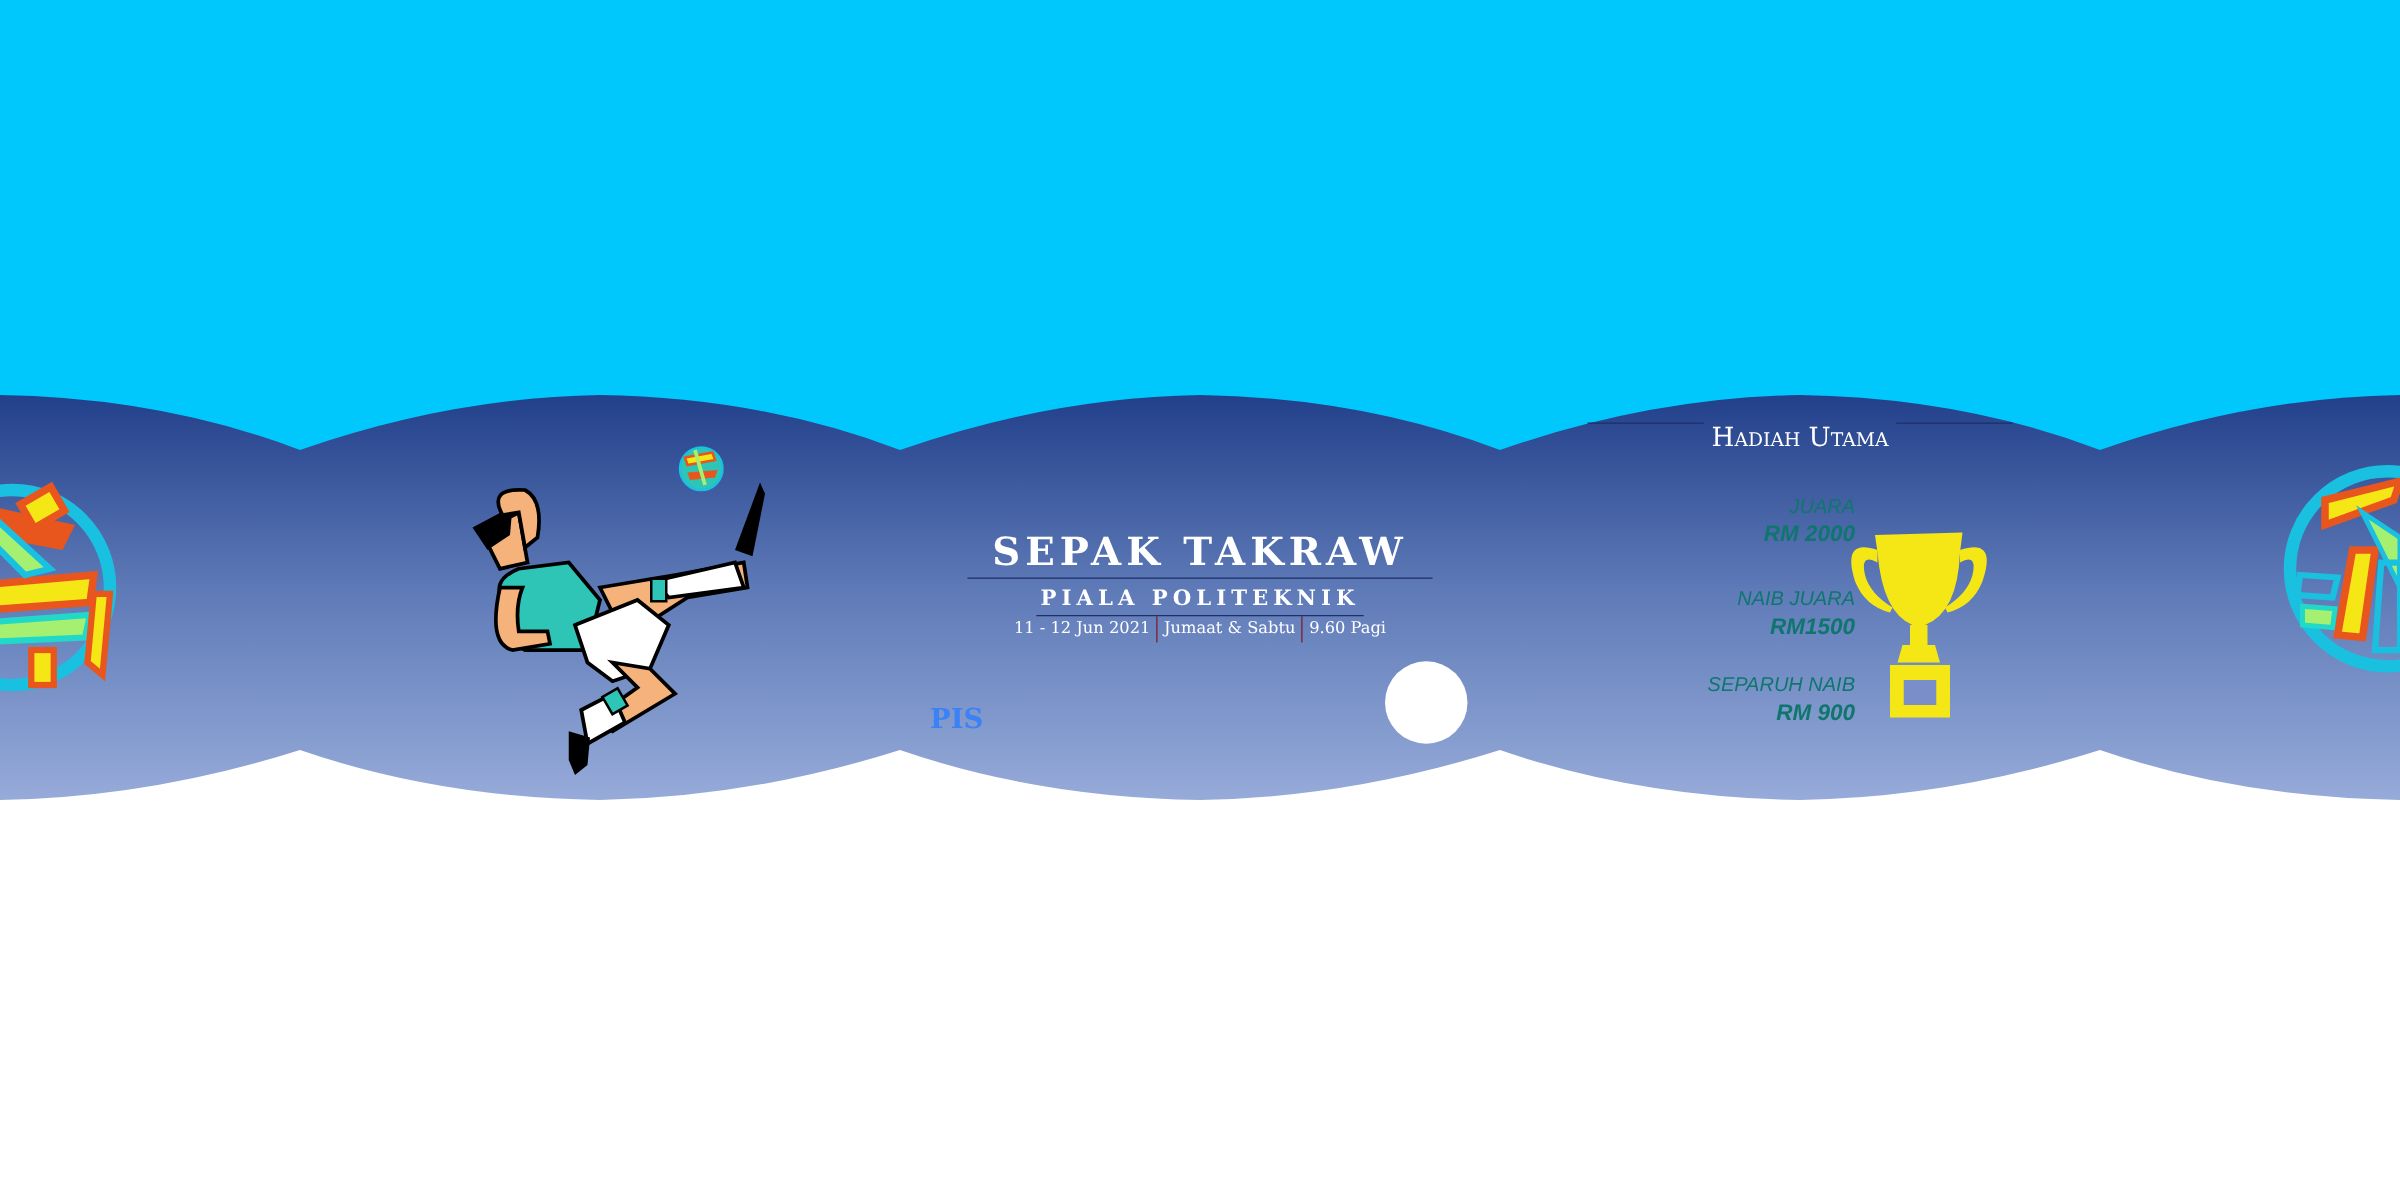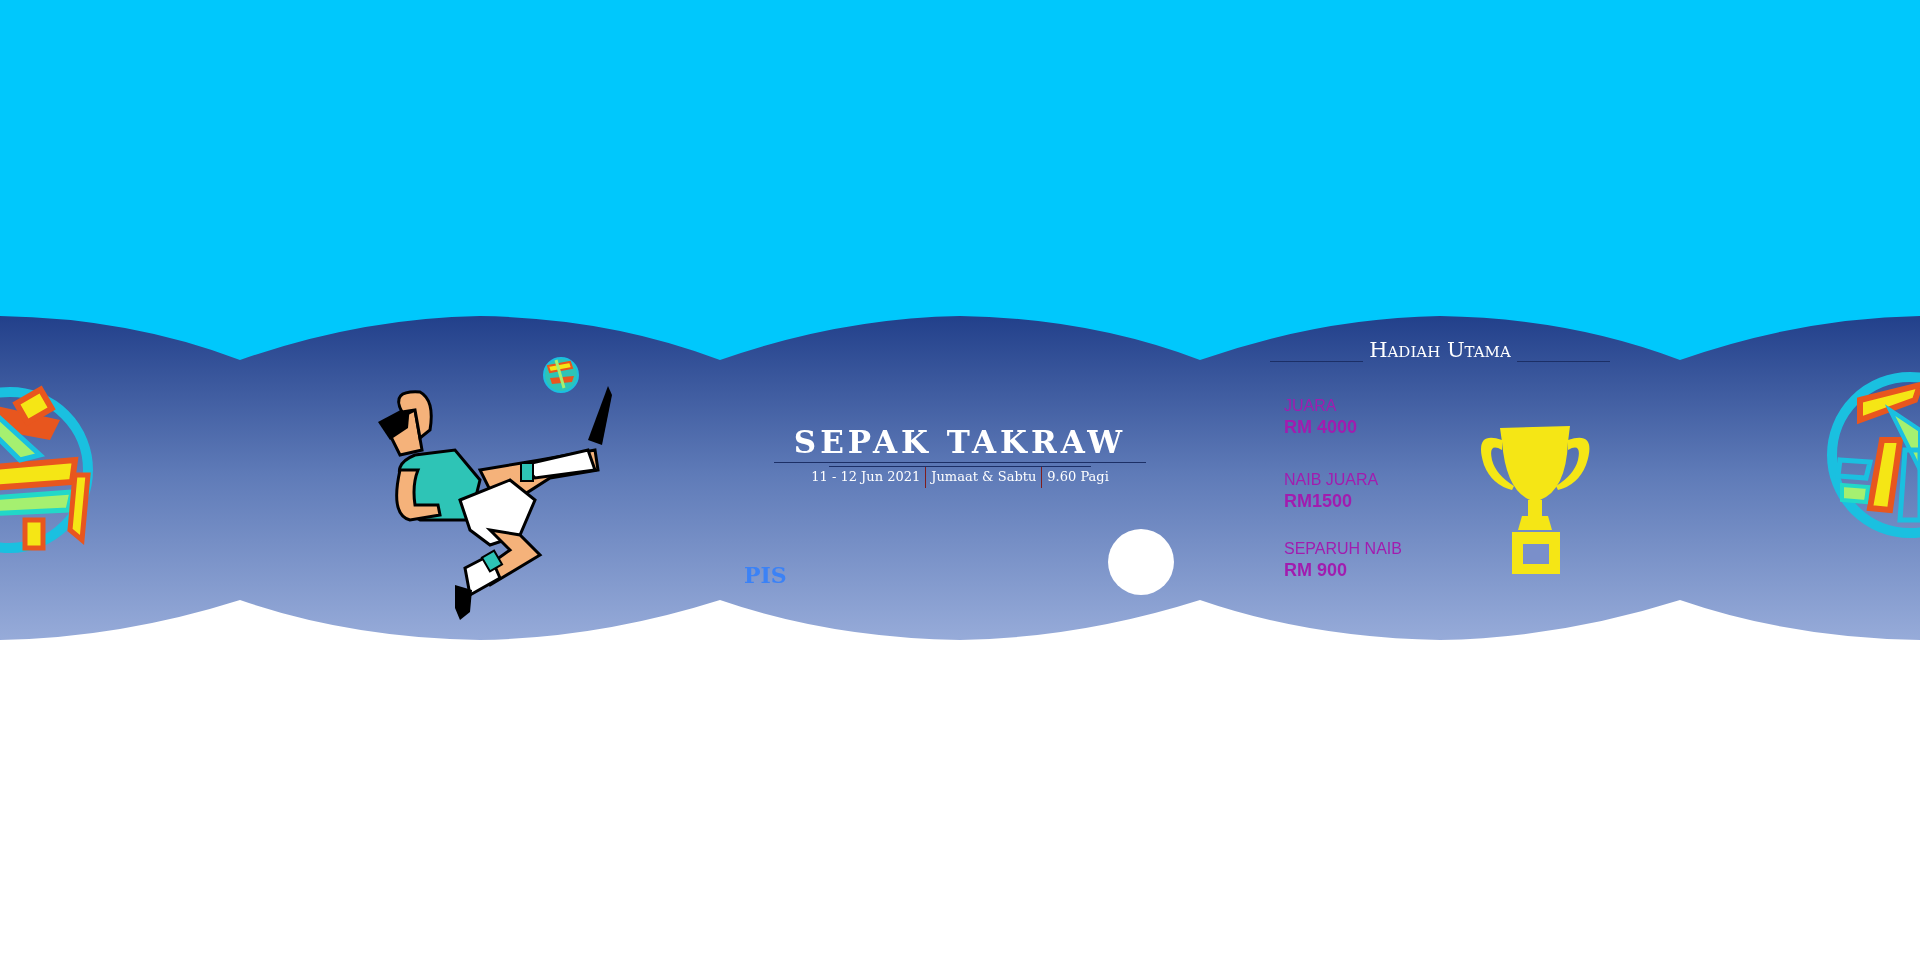--- a/index.html
+++ b/index.html
@@ -9,24 +9,24 @@
   .abs{position:absolute;}
   .center-block{position:absolute;left:760px;top:422px;width:400px;text-align:center;color:#fff;}
   .pre{font-family:"DejaVu Serif",serif;font-size:17px;letter-spacing:4px;}
   .title{font-family:"DejaVu Serif",serif;font-size:31px;letter-spacing:4px;font-weight:bold;margin-top:0px;line-height:40px;}
   .rule1{height:1px;background:#1c2f66;width:372px;margin:0 auto;}
   .sub{font-family:"DejaVu Serif",serif;font-size:17px;letter-spacing:4px;font-weight:bold;margin-top:6px;}
   .rule2{height:1px;background:#1c2f66;width:262px;margin:3px auto 0;}
   .info{display:flex;justify-content:center;font-family:"DejaVu Serif",serif;font-size:13px;}
   .info span{padding:2px 5px 4px;}
   .info .sep{border-left:1px solid #7f1d1d;}
-  .prize-head{position:absolute;left:1270px;top:338px;width:340px;display:flex;align-items:flex-end;color:#fff;}
+  .prize-head{position:absolute;left:1270px;top:338px;width:340px;display:flex;align-items:flex-start;color:#fff;}
   .prize-head .line{flex:1;height:1px;background:#1c2f66;}
   .prize-head .txt{font-family:"DejaVu Serif",serif;font-size:21px;padding:0 6px;font-variant:small-caps;}
-  .prize{position:absolute;width:200px;left:1284px;text-align:left;color:#a21caf;}
+  .prize{position:absolute;width:200px;left:1284px;text-align:right;color:#0f766e;font-style:italic;}
   .prize .lbl{font-size:16px;}
   .prize .amt{font-size:18px;font-weight:bold;margin-top:2px;}
   .white-circle{position:absolute;left:1108px;top:529px;width:66px;height:66px;border-radius:50%;background:#fff;}
 </style>
 </head>
 <body>
 
 <div class="sky"></div>
 
 <svg class="bannerbg" width="1920" height="960">
@@ -90,20 +90,21 @@
 
   <path d="M130,180 L160,185 L180,205 L130,235 L115,225 L150,200Z" fill="#f5b27a" stroke="#000" stroke-width="3"></path>
   <path d="M105,218 L130,205 L140,228 L110,245Z" fill="#fff" stroke="#000" stroke-width="3"></path>
   <rect x="125" y="203" width="14" height="16" fill="#2ec4b6" stroke="#000" stroke-width="2" transform="rotate(-30 132 211)"></rect>
   <path d="M95,235 L112,240 L110,262 L100,270 L95,258Z" fill="#000"></path>
 </svg>
 
 <div class="center-block">
   <div class="title">SEPAK TAKRAW</div>
   <div class="rule1"></div>
+  <div class="sub">PIALA POLITEKNIK</div>
   <div class="rule2"></div>
   <div class="info">
     <span>11 - 12 Jun 2021</span>
     <span class="sep">Jumaat &amp; Sabtu</span>
     <span class="sep">9.60 Pagi</span>
   </div>
 </div>
 
 <div class="abs" style="left:744px;top:562px;width:26px;height:42px;">
   <span style="font-family:'DejaVu Serif',serif;font-size:22px;font-weight:bold;color:#3b82f6;">PIS</span>
@@ -112,21 +113,21 @@
 <div class="white-circle"></div>
 
 <div class="prize-head">
   <div class="line"></div>
   <div class="txt">Hadiah Utama</div>
   <div class="line"></div>
 </div>
 
 <div class="prize" style="top:397px">
   <div class="lbl">JUARA</div>
-  <div class="amt">RM 4000</div>
+  <div class="amt">RM 2000</div>
 </div>
 <div class="prize" style="top:471px">
   <div class="lbl">NAIB JUARA</div>
   <div class="amt">RM1500</div>
 </div>
 <div class="prize" style="top:540px">
   <div class="lbl">SEPARUH NAIB</div>
   <div class="amt">RM 900</div>
 </div>
 

